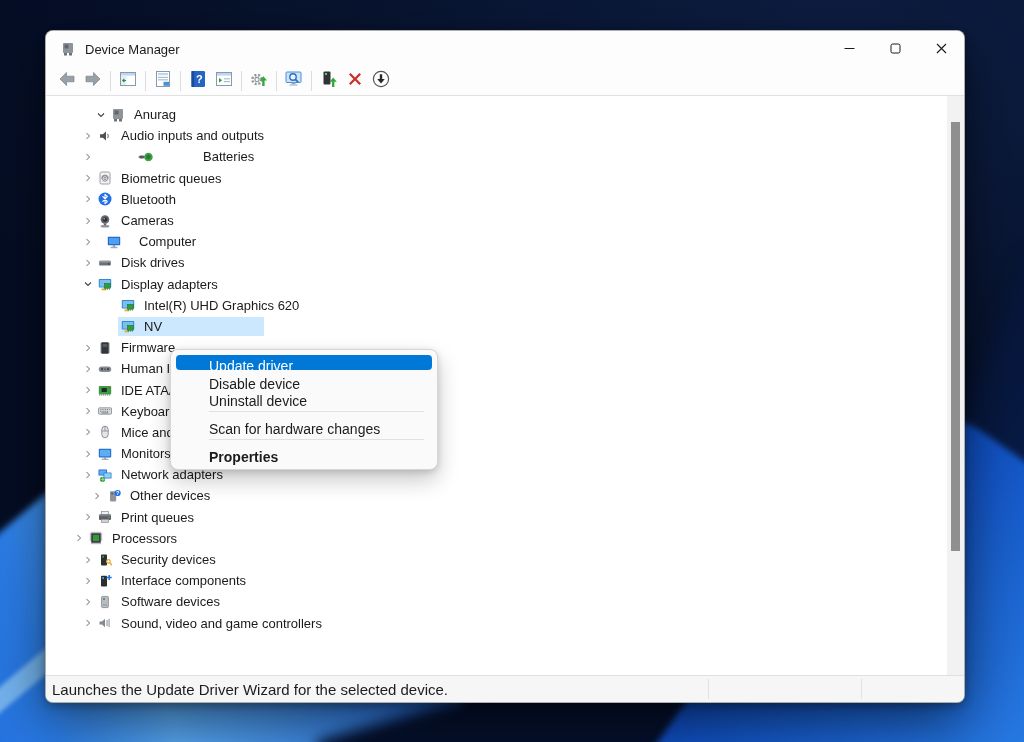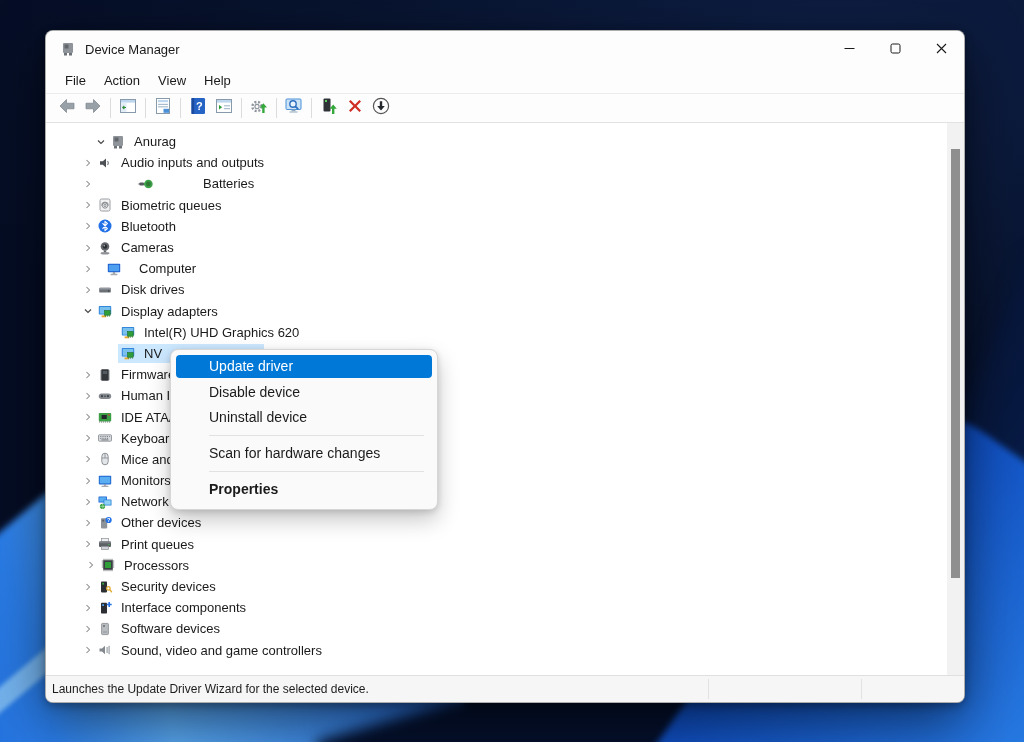--- a/index.html
+++ b/index.html
@@ -63,29 +63,29 @@
   .tree-lb { font-size:13px; color:#1a1a1a; white-space:nowrap; position:relative; z-index:1; }
   .sel-hl { position:absolute; left:72px; top:1px; width:146px; height:19px;
             background:#cce8ff; z-index:0; }
 
   
   .vscroll { flex:0 0 17px; width:17px; background:#f2f2f2; position:relative; }
   .vthumb { position:absolute; left:4px; width:9px; top:26px; height:429px; background:#8f8f8f; }
 
   .statusbar { height:27px; flex:0 0 27px; background:#f6f6f6; border-top:1px solid #e0e0e0;
                display:flex; align-items:center; padding-left:6px; position:relative; }
-  .status-text { font-size:12px; color:#1c1c1c; }
+  .status-text { font-size:15px; color:#1c1c1c; }
   .pane-div { position:absolute; top:3px; bottom:3px; width:1px; background:#e2e2e2; }
   .pane-div.p1 { left:662px; } .pane-div.p2 { left:815px; }
 
   
   .context-menu { position:absolute; left:170px; top:349px; width:268px; z-index:10;
                   background:#fafafa; border:1px solid #d6d6d6; border-radius:8px;
                   padding:5px; box-shadow:0 10px 22px rgba(0,0,0,.22), 0 2px 6px rgba(0,0,0,.14); }
-  .cm-item { height:23px; line-height:23px; padding-left:33px; font-size:14px; color:#1b1b1b;
+  .cm-item { height:15px; line-height:23px; padding-left:33px; font-size:14px; color:#1b1b1b;
              border-radius:4px; margin-bottom:2.5px; white-space:nowrap; }
   .cm-item.hl { background:var(--accent,#0078d7); color:#ffffff; }
   .cm-item.bold { font-weight:bold; }
   .cm-sep { height:1px; background:#e1e1e1; margin:6px 8px 6px 33px; }
 </style>
 </head>
 <body>
 
 <div class="ribbon rb3b"></div>
 <div class="ribbon rb1"></div>
@@ -114,26 +114,20 @@
             </svg></span>
         </div>
         <div class="win-btn">
           <span><svg viewBox="0 0 11 11">
               <path d="M1 1 L10 10 M10 1 L1 10" stroke="#1a1a1a" stroke-width="1.1"></path>
             </svg></span>
         </div>
       </div>
   </div>
 
-  <div class="menubar">
-      <div class="menu-item">File</div>
-      <div class="menu-item">Action</div>
-      <div class="menu-item">View</div>
-      <div class="menu-item">Help</div>
-    </div>
 
   <div class="toolbar">
       <div class="tb-btn">
         <span><svg viewBox="0 0 20 20">
             <path d="M9.5 3.5 L3 10 L9.5 16.5 L9.5 12.8 L17 12.8 L17 7.2 L9.5 7.2 Z" fill="#98a0a8" stroke="#7a828a" stroke-width="0.7"></path>
           </svg></span>
       </div>
       <div class="tb-btn">
         <span><svg viewBox="0 0 20 20">
             <path d="M10.5 3.5 L17 10 L10.5 16.5 L10.5 12.8 L3 12.8 L3 7.2 L10.5 7.2 Z" fill="#98a0a8" stroke="#7a828a" stroke-width="0.7"></path>
@@ -488,21 +482,21 @@
               <rect x="1.5" y="2.5" width="8.5" height="6" rx="0.6" fill="#1e66cf"></rect>
               <rect x="2.3" y="3.3" width="6.9" height="4.4" fill="#5baef2"></rect>
               <rect x="6.5" y="5.5" width="8" height="6" rx="0.6" fill="#2b81d8"></rect>
               <rect x="7.3" y="6.3" width="6.4" height="4.4" fill="#8fd0f5"></rect>
               <circle cx="5.5" cy="12.3" r="2.6" fill="#2f9e39"></circle>
               <path d="M3.2 12.3 h4.6 M5.5 10 a4 4 0 0 1 0 4.6" stroke="#bfe8c3" stroke-width="0.7" fill="none"></path>
             </svg>
           </span>
           <span class="tree-lb">Network adapters</span>
         </div>
-        <div class="tree-row" style="padding-left: 33px;">
+        <div class="tree-row" style="padding-left: 42px;">
           <span class="chev">
             <svg viewBox="0 0 16 16">
               <path d="M6 4 L10 8 L6 12" stroke="#8a8a8a" fill="none" stroke-width="1.4"></path>
             </svg>
           </span>
           <span class="tree-ic">
             <svg viewBox="0 0 16 16">
               <rect x="4" y="3.2" width="6.2" height="10.2" rx="0.8" fill="#8f949b"></rect>
               <rect x="5.2" y="4.6" width="2" height="2" fill="#5f646a"></rect>
               <circle cx="11.6" cy="5" r="3.1" fill="#2271e6"></circle>
@@ -521,21 +515,21 @@
             <svg viewBox="0 0 16 16">
               <rect x="4.4" y="2.6" width="7.2" height="3.4" fill="#eef0f2" stroke="#8a8e93" stroke-width="0.7"></rect>
               <rect x="2" y="5.6" width="12" height="5.4" rx="1" fill="#5c6166"></rect>
               <rect x="2" y="5.6" width="12" height="1.6" rx="0.8" fill="#7b8085"></rect>
               <circle cx="12" cy="8.6" r="0.7" fill="#3fd14b"></circle>
               <rect x="4.4" y="10.4" width="7.2" height="3" fill="#cfd3d7" stroke="#8a8e93" stroke-width="0.7"></rect>
             </svg>
           </span>
           <span class="tree-lb">Print queues</span>
         </div>
-        <div class="tree-row" style="padding-left: 36px;">
+        <div class="tree-row" style="padding-left: 24px;">
           <span class="chev">
             <svg viewBox="0 0 16 16">
               <path d="M6 4 L10 8 L6 12" stroke="#8a8a8a" fill="none" stroke-width="1.4"></path>
             </svg>
           </span>
           <span class="tree-ic">
             <svg viewBox="0 0 16 16">
               <path d="M4 1.8 v1.4 M6 1.8 v1.4 M8 1.8 v1.4 M10 1.8 v1.4 M12 1.8 v1.4 M4 12.8 v1.4 M6 12.8 v1.4 M8 12.8 v1.4 M10 12.8 v1.4 M12 12.8 v1.4 M1.8 4 h1.4 M1.8 6 h1.4 M1.8 8 h1.4 M1.8 10 h1.4 M12.8 4 h1.4 M12.8 6 h1.4 M12.8 8 h1.4 M12.8 10 h1.4" stroke="#565b61" stroke-width="0.8"></path>
               <rect x="3.2" y="3.2" width="9.6" height="9.6" fill="#3a3f45"></rect>
               <rect x="5" y="5" width="6" height="6" fill="#2f9e39"></rect>

